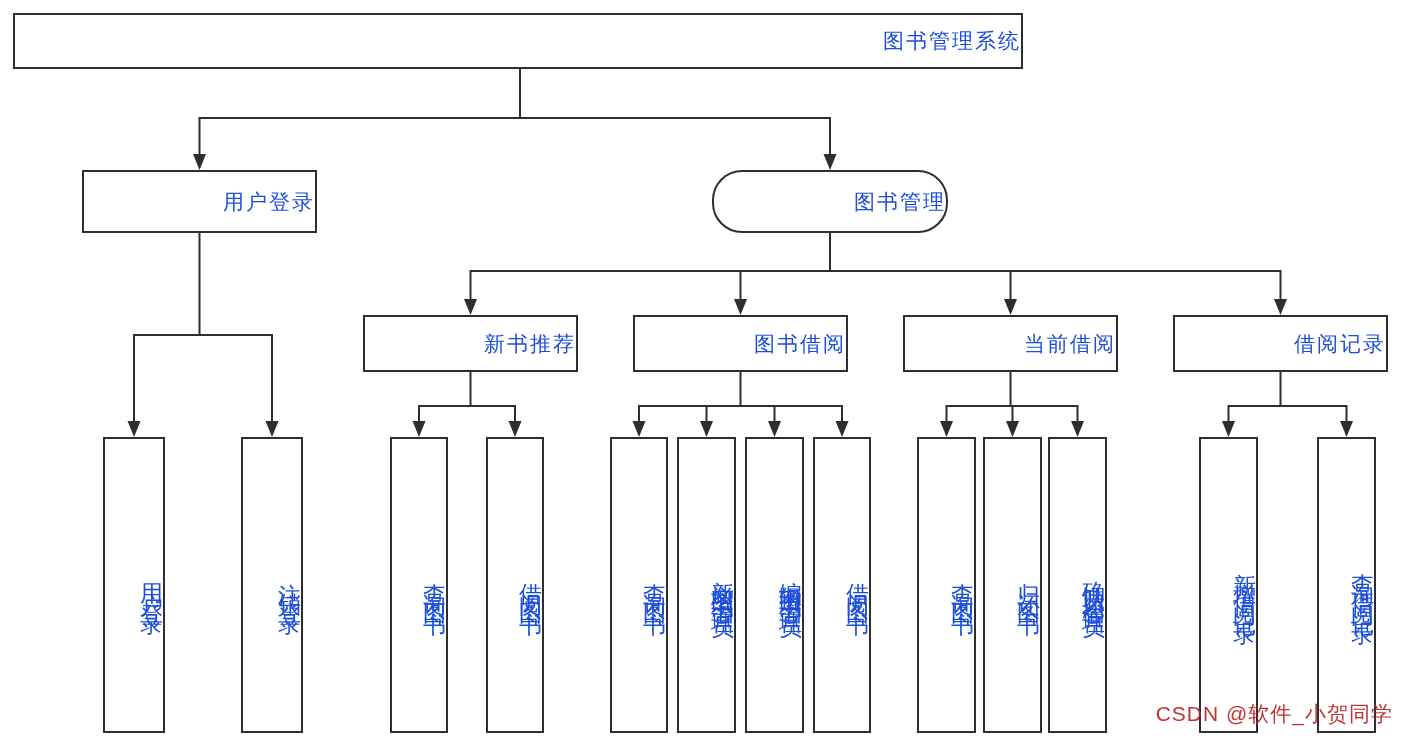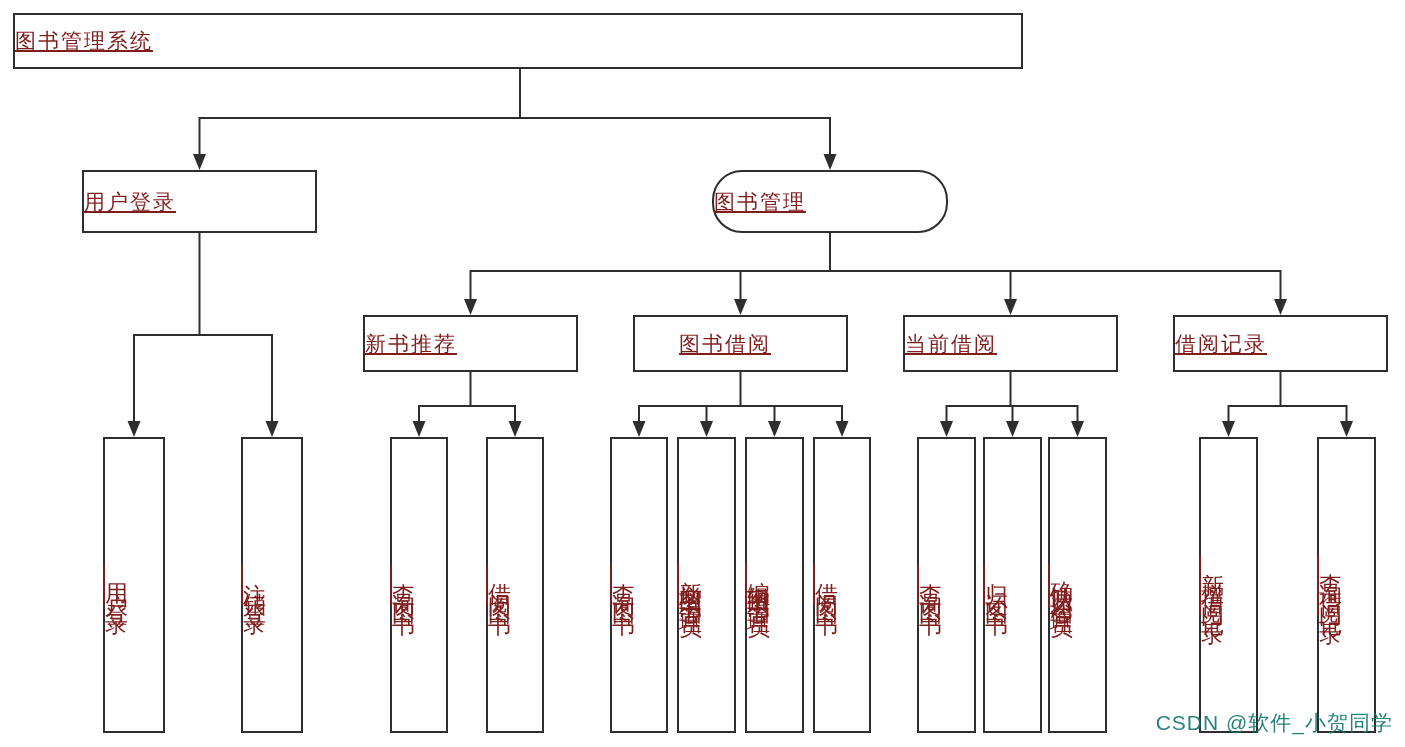--- a/index.html
+++ b/index.html
@@ -22,47 +22,46 @@
     height: 747px;
     pointer-events: none;
   }
   .box {
     position: absolute;
     box-sizing: border-box;
     background: #ffffff;
     border: 2.5px solid #2e2e2e;
     display: flex;
     align-items: center;
-    justify-content: flex-start;
-    color: #7f1d1d;
+    justify-content: flex-end;
+    color: #1d4ed8;
     z-index: 2;
-    text-decoration: underline;
   }
   .hbox span {
     font-size: 21px;
     letter-spacing: 2px;
     white-space: nowrap;
   }
   .leaf span {
     writing-mode: vertical-rl;
     text-orientation: mixed;
     font-size: 23px;
     letter-spacing: 10px;
     line-height: 1;
   }
   .leaf.dense span {
     letter-spacing: 5px;
   }
   .watermark {
     position: absolute;
     right: 12px;
-    bottom: 10px;
+    bottom: 19px;
     font-size: 21px;
     letter-spacing: 1px;
-    color: #0f766e;
+    color: #b91c1c;
     opacity: 0.9;
     z-index: 3;
     white-space: nowrap;
   }
 </style>
 </head>
 <body>
 
 <div class="canvas">
 

